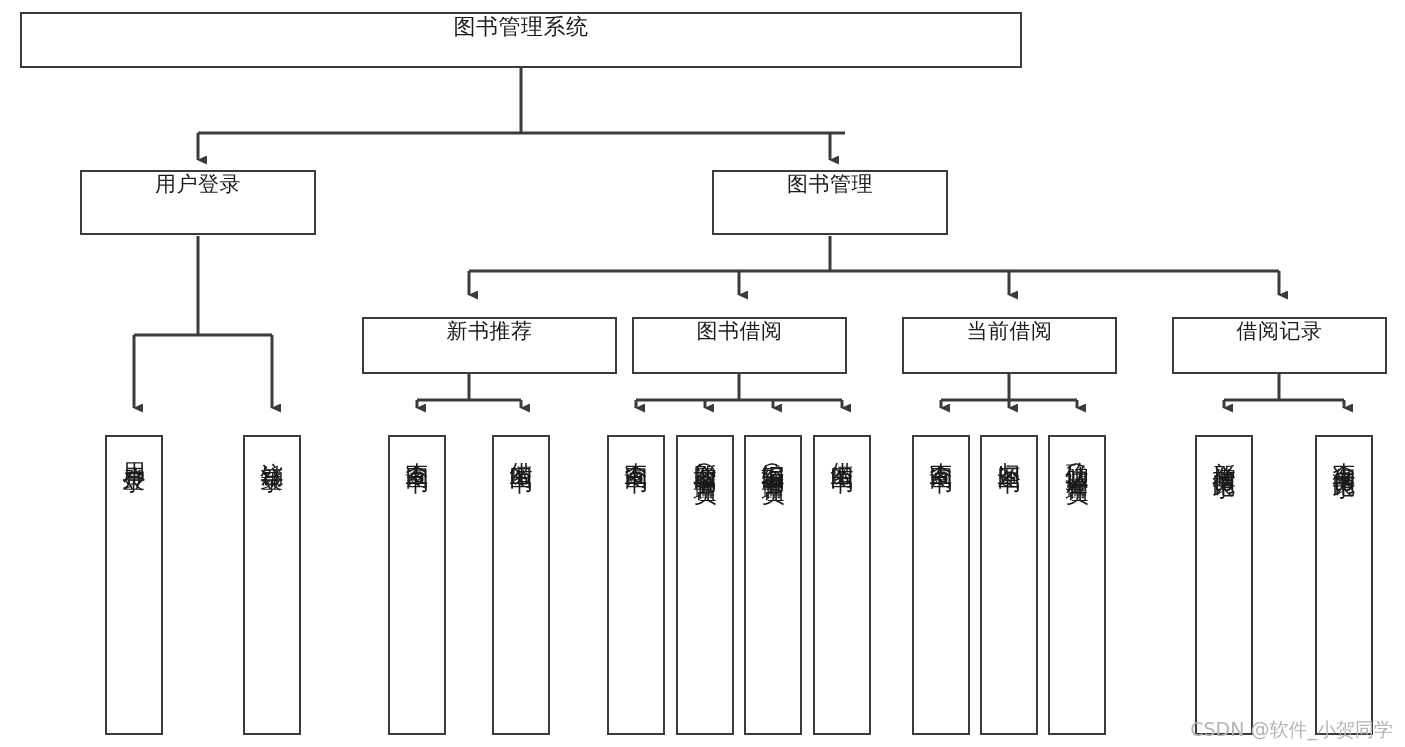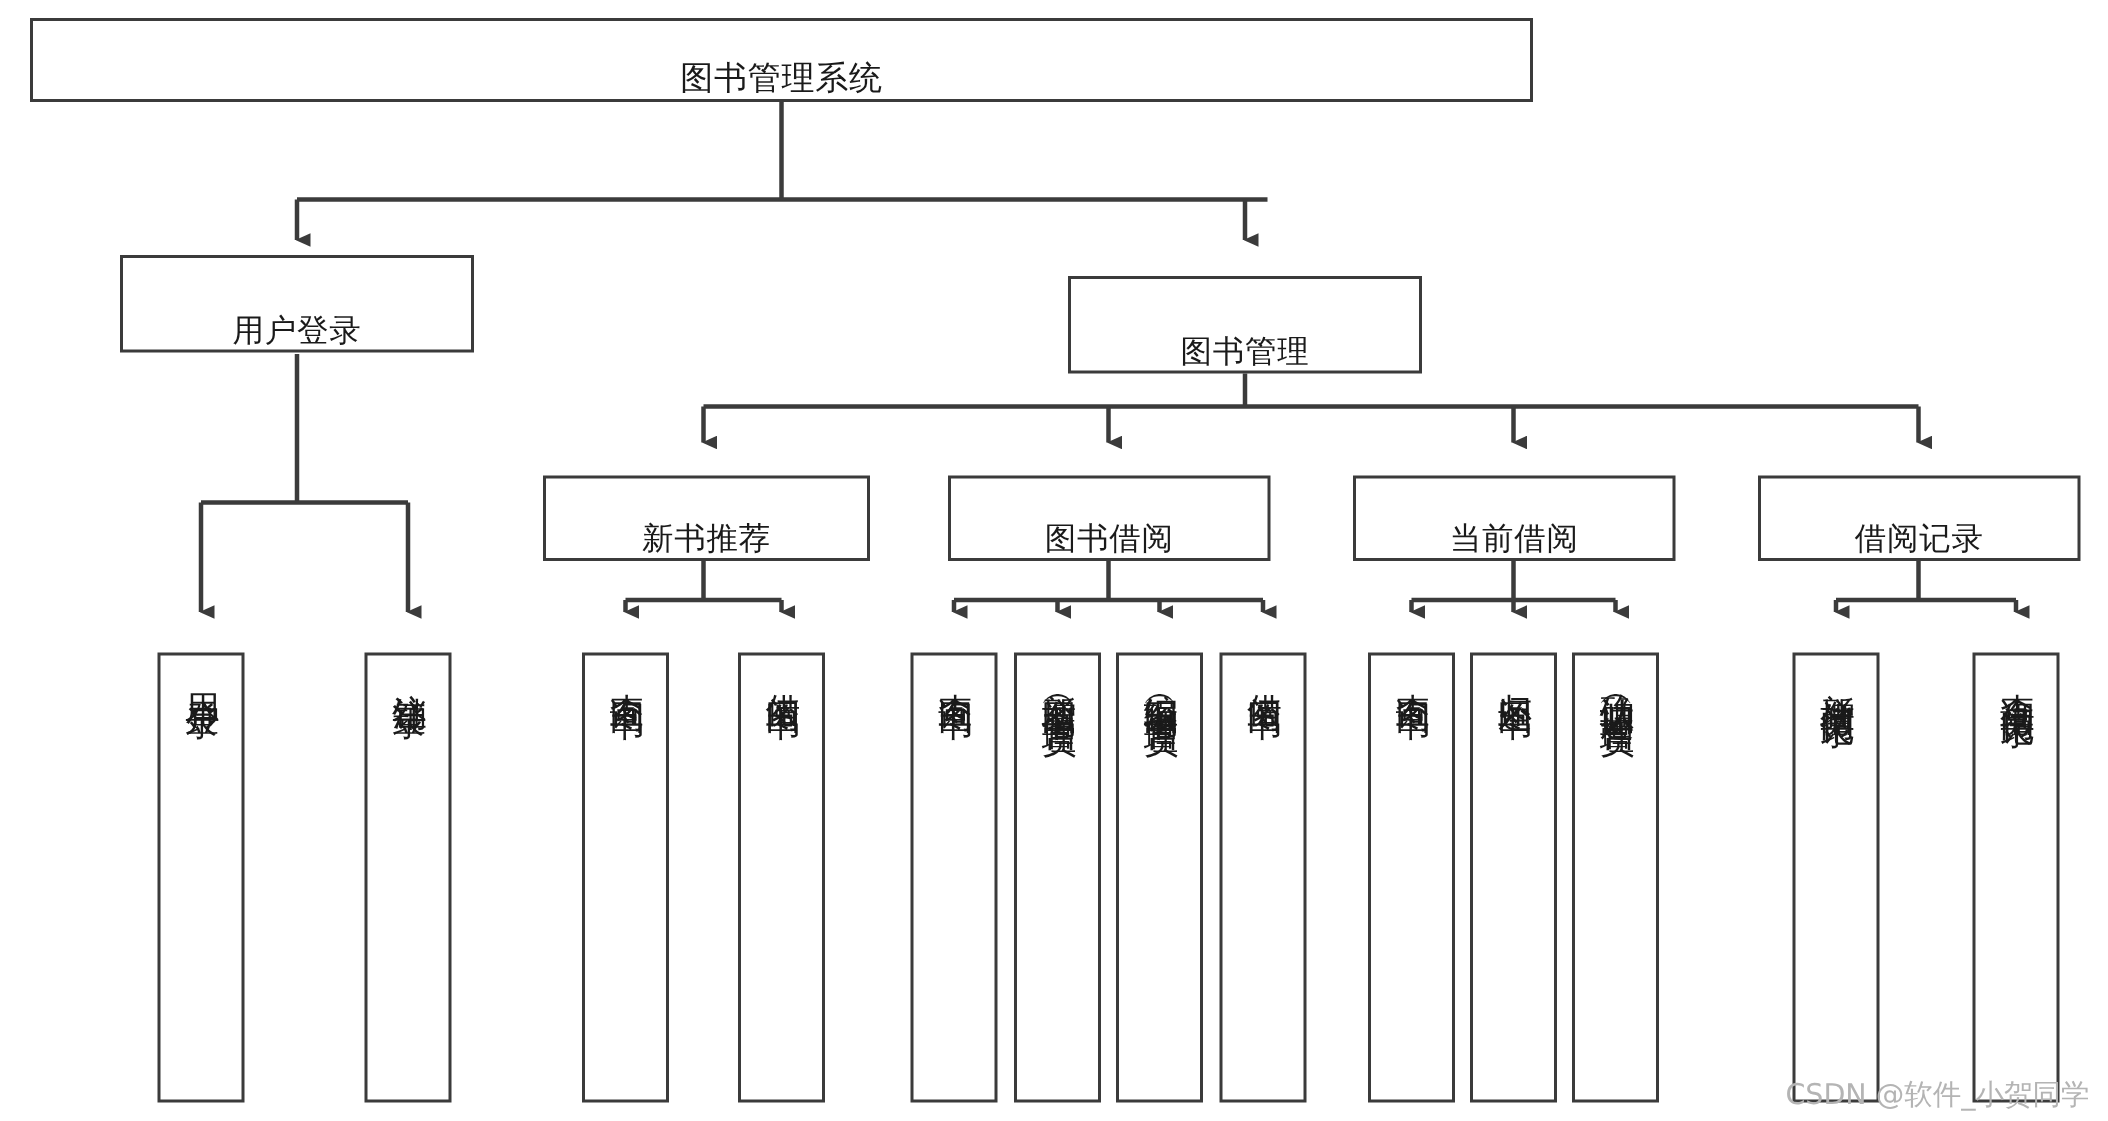--- a/index.html
+++ b/index.html
@@ -24,21 +24,21 @@
     top: 0;
     width: 1405px;
     height: 747px;
   }
   .node {
     position: absolute;
     box-sizing: border-box;
     background: #ffffff;
     border: 2px solid #3b3b3b;
     display: flex;
-    align-items: flex-end;
+    align-items: flex-start;
     justify-content: center;
     color: #1a1a1a;
     z-index: 2;
   }
   .node-label {
     display: block;
     text-align: center;
     line-height: 1.18;
     letter-spacing: 0.5px;
   }
@@ -130,25 +130,25 @@
     </g>
   </svg>
 
   <div class="node horiz root" style="left:20px; top:12px; width:1002px; height:56px;">
     <span class="node-label">图书管理系统</span>
   </div>
 
   <div class="node horiz" style="left:80px; top:170px; width:236px; height:65px;">
     <span class="node-label">用户登录</span>
   </div>
-  <div class="node horiz" style="left:712px; top:184px; width:236px; height:65px;">
+  <div class="node horiz" style="left:712px; top:170px; width:236px; height:65px;">
     <span class="node-label">图书管理</span>
   </div>
 
-  <div class="node horiz" style="left:362px; top:317px; width:218px; height:57px;">
+  <div class="node horiz" style="left:362px; top:317px; width:255px; height:57px;">
     <span class="node-label">新书推荐</span>
   </div>
   <div class="node horiz" style="left:902px; top:317px; width:215px; height:57px;">
     <span class="node-label">当前借阅</span>
   </div>
   <div class="node horiz" style="left:632px; top:317px; width:215px; height:57px;">
     <span class="node-label">图书借阅</span>
   </div>
   <div class="node horiz" style="left:1172px; top:317px; width:215px; height:57px;">
     <span class="node-label">借阅记录</span>

